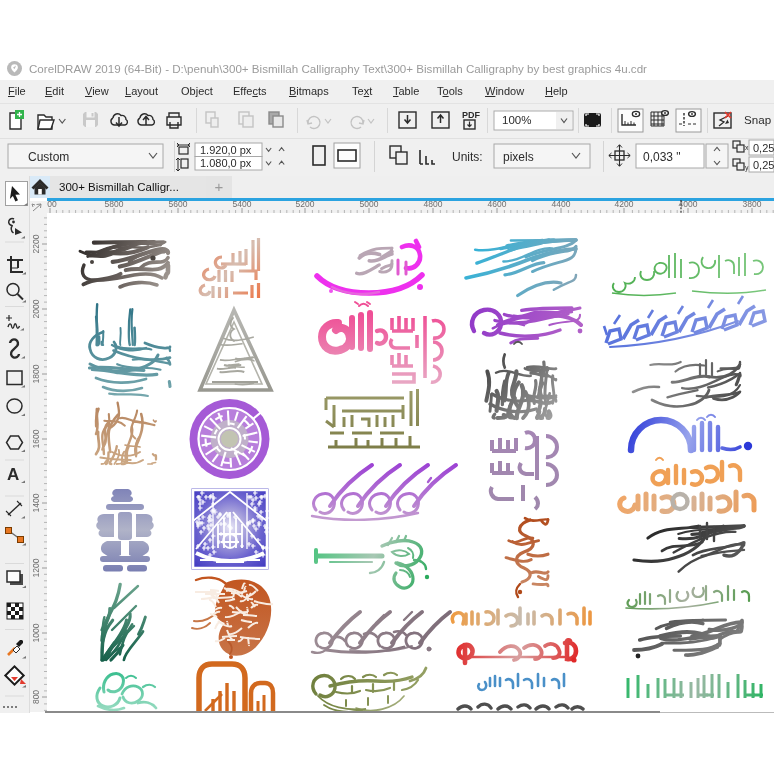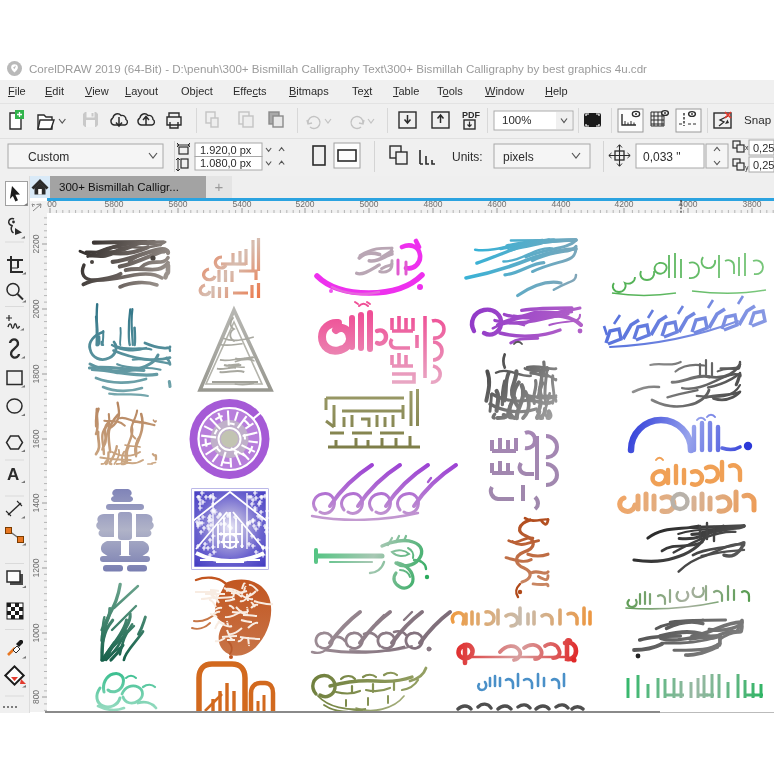--- a/index.html
+++ b/index.html
@@ -15,21 +15,21 @@
 #menubar{left:0;top:80px;width:774px;height:23px;background:#f0f0f0}
 .mi{position:absolute;top:85px;font-size:11px;color:#2b2b2b;white-space:nowrap}
 .mi u{text-decoration:underline;text-underline-offset:1px}
 
 #toolbar1{left:0;top:103px;width:774px;height:35px;background:#f0f0f0;border-top:1px solid #e3e3e3}
 
 #propbar{left:0;top:138px;width:774px;height:38px;background:#f0f0f0;border-top:1px solid #e0e0e0}
 
 #tabrow{left:30px;top:176px;width:744px;height:22px;background:#efefef}
 #homebtn{left:30px;top:176px;width:20px;height:22px;background:#d9eaf8}
-#doctab{left:50px;top:176px;width:156px;height:22px;background:#a3a3a3;font-size:11.5px;color:#111;line-height:22px;padding-left:9px}
+#doctab{left:50px;top:176px;width:156px;height:22px;background:#e5e5e5;font-size:11.5px;color:#111;line-height:22px;padding-left:9px}
 #plusbtn{left:206px;top:176px;width:26px;height:22px;background:#e4e4e4;color:#9a9a9a;font-size:15px;text-align:center;line-height:21px}
 #blueline{left:47px;top:198px;width:727px;height:2.5px;background:#2ba3e0}
 
 #hruler{left:30px;top:200.5px;width:744px;height:12.5px;background:#f1f1f1}
 #vruler{left:30px;top:213px;width:17px;height:499px;background:#f1f1f1}
 
 #toolbox{left:0;top:176px;width:29px;height:537px;background:#f0f0f0}
 #tbline{left:29px;top:176px;width:1px;height:537px;background:#dcdcdc}
 
 #canvas{left:47px;top:213px;width:727px;height:498px;background:#fff}

